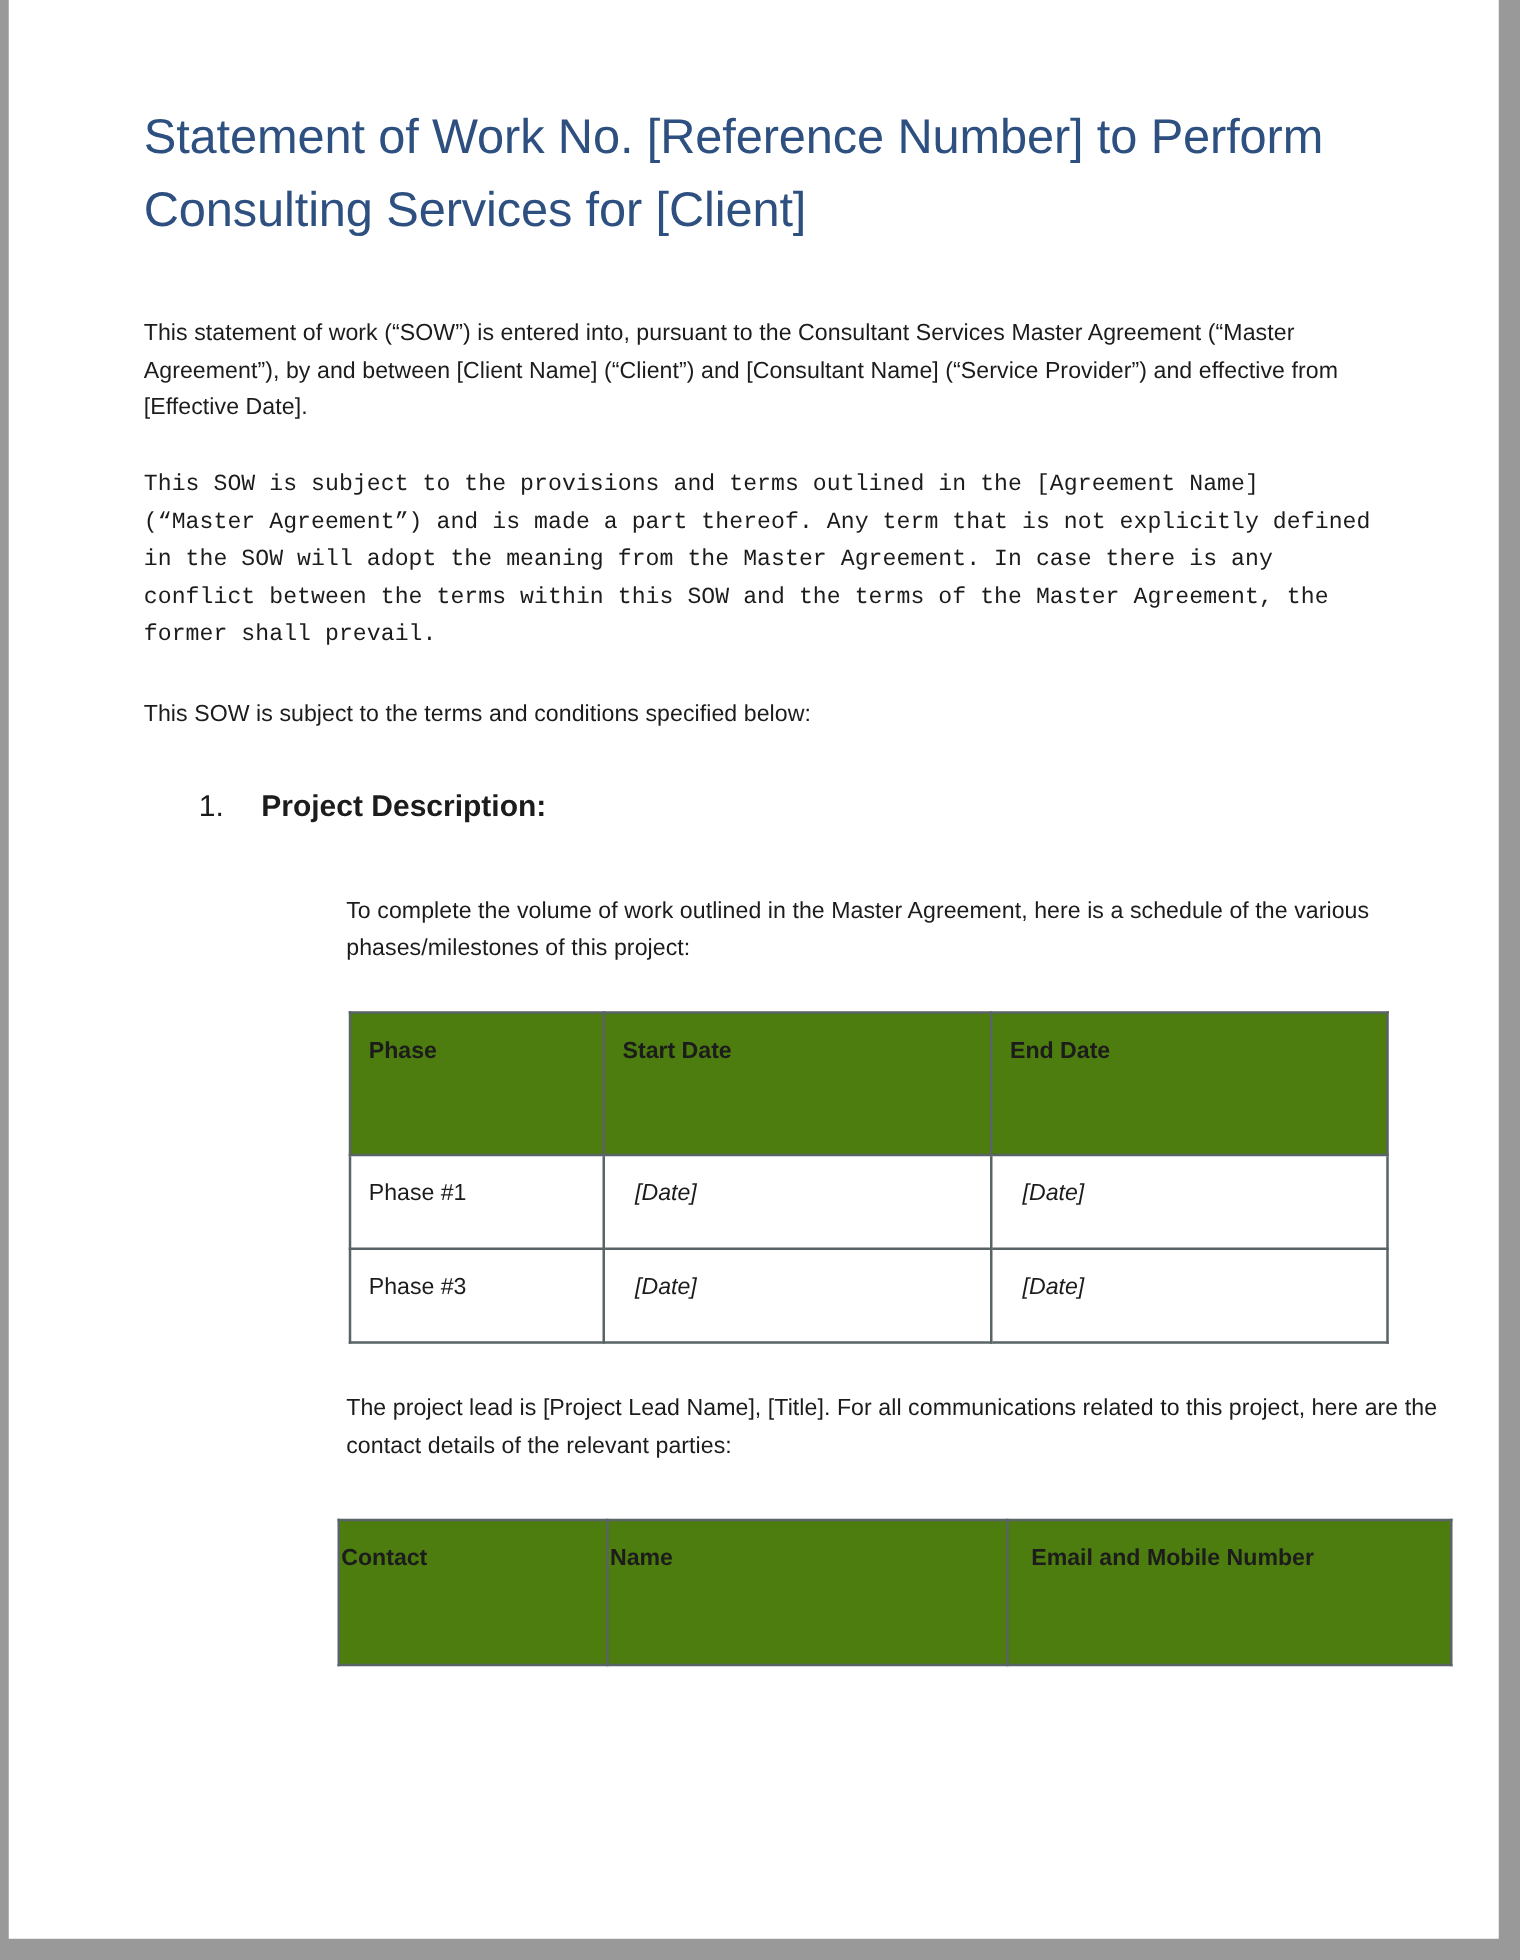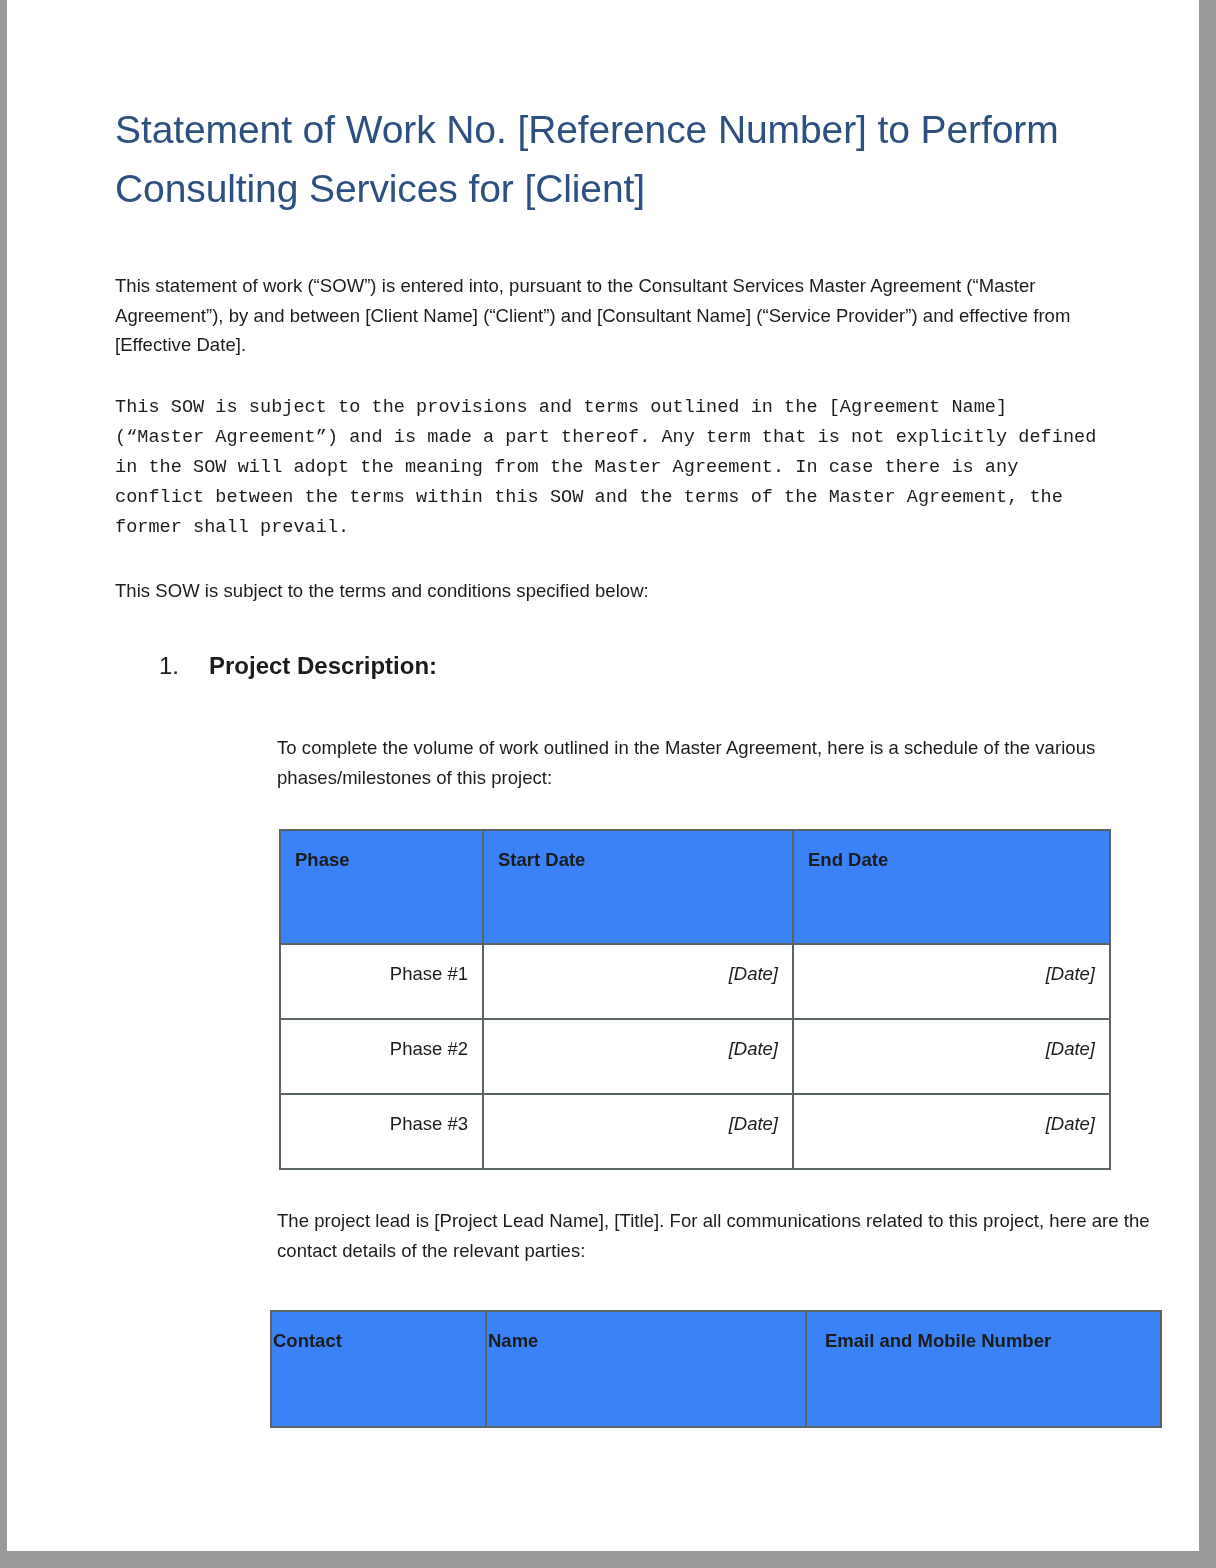--- a/index.html
+++ b/index.html
@@ -39,21 +39,21 @@
     width: 1000px;
   }
 
   .doc-title {
     color: #2e5080;
     font-size: 39px;
     font-weight: 400;
     line-height: 1.52;
     letter-spacing: -0.1px;
     margin: 0;
-    padding-top: 100px;
+    padding-top: 80px;
     width: 990px;
   }
 
   .para {
     color: #1c1c1c;
     font-size: 18.5px;
     line-height: 1.62;
     margin: 0;
     width: 982px;
     letter-spacing: 0.05px;
@@ -113,37 +113,37 @@
   table.sow-table th {
     border: 2px solid #5a6366;
     vertical-align: top;
     text-align: left;
     font-size: 18.5px;
     color: #1c1c1c;
     padding: 18px 14px 0 14px;
     font-weight: 400;
   }
   table.sow-table th {
-    background: #3b82f6;
+    background: #4d7c0f;
     font-weight: bold;
     height: 94px;
   }
   table.sow-table td {
     height: 56px;
   }
 
   #phase-table {
     margin-top: 36px;
     margin-left: 2px;
     width: 830px;
   }
   #phase-table .col-phase { width: 203px; }
   #phase-table .col-start { width: 310px; }
   #phase-table .col-end   { width: 317px; }
-  #phase-table td { height: 55px; text-align: right; }
+  #phase-table td { height: 55px; }
   #phase-table td.date-cell { padding-left: 24px; font-style: italic; }
 
   #contact-table {
     margin-top: 44px;
     margin-left: -7px;
     width: 890px;
   }
   #contact-table .col-contact { width: 215px; }
   #contact-table .col-name    { width: 320px; }
   #contact-table .col-email   { width: 355px; }
@@ -188,25 +188,20 @@
                   <th>End Date</th>
                 </tr>
               </thead>
               <tbody>
                 <tr>
                   <td>Phase #1</td>
                   <td class="date-cell">[Date]</td>
                   <td class="date-cell">[Date]</td>
                 </tr>
                 <tr>
-                  <td>Phase #2</td>
-                  <td class="date-cell">[Date]</td>
-                  <td class="date-cell">[Date]</td>
-                </tr>
-                <tr>
                   <td>Phase #3</td>
                   <td class="date-cell">[Date]</td>
                   <td class="date-cell">[Date]</td>
                 </tr>
               </tbody>
             </table>
 
             <p class="para-indent mt-lead">The project lead is [Project Lead Name], [Title]. For all communications related to this project, here are the contact details of the relevant parties:</p>
 
             <table class="sow-table" id="contact-table">

